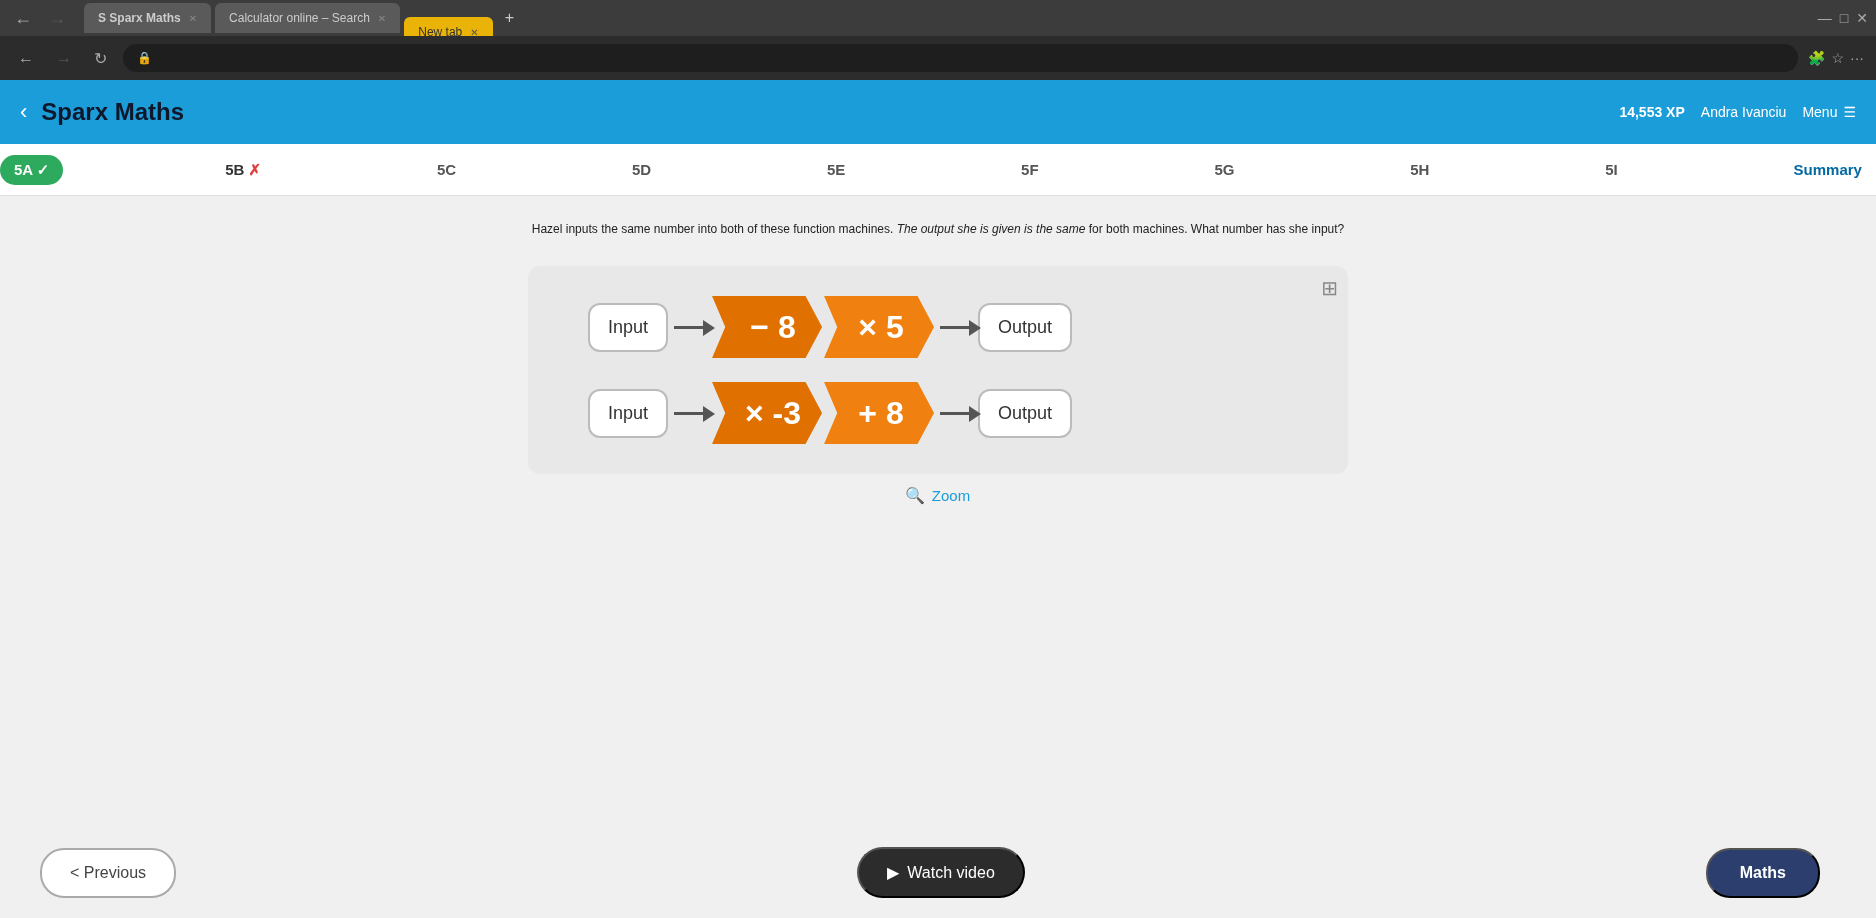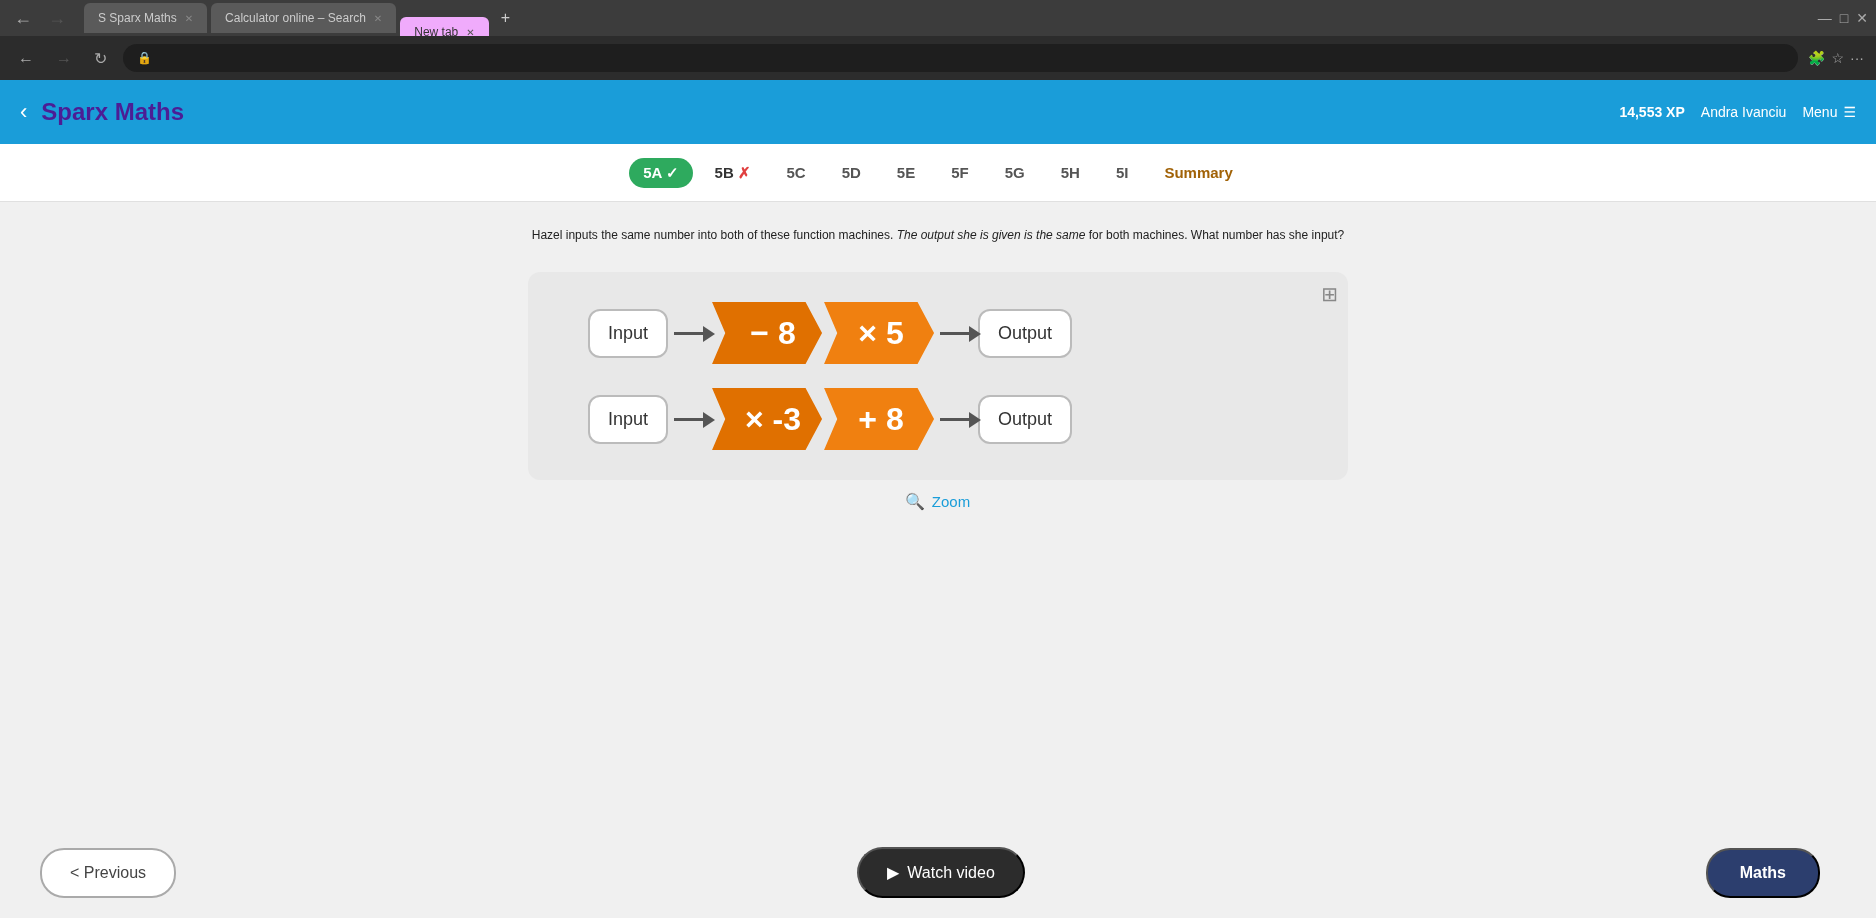--- a/index.html
+++ b/index.html
@@ -25,21 +25,21 @@
       border-radius: 6px 6px 0 0;
       padding: 6px 14px;
       font-size: 12px;
       color: #ccc;
       display: flex;
       align-items: center;
       gap: 8px;
       height: 30px;
     }
     .tab.active {
-      background: #f0abfc;
+      background: #eab308;
       color: #333;
       margin-top: 28px;
     }
     .tab-close { cursor: pointer; font-size: 10px; color: #888; }
     .tab-plus { color: #ccc; font-size: 16px; padding: 0 8px; cursor: pointer; }
     .address-bar {
       display: flex;
       align-items: center;
       background: #2c2c2c;
       height: 44px;
@@ -68,64 +68,64 @@
       position: relative;
     }
     .header-back {
       color: white;
       font-size: 22px;
       cursor: pointer;
       margin-right: 14px;
       font-weight: 300;
     }
     .header-title {
-      color: #4c1d95;
+      color: #0f172a;
       font-size: 24px;
       font-weight: bold;
     }
     .header-right {
       position: absolute;
       right: 20px;
       display: flex;
       align-items: center;
       gap: 16px;
       color: white;
       font-size: 14px;
     }
     .xp-text { font-weight: bold; }
     .user-name { font-weight: 500; }
     .menu-btn { cursor: pointer; display: flex; align-items: center; gap: 6px; }
 
     
     .task-nav {
       background: white;
-      height: 58px;
-      display: flex;
-      align-items: center;
-      justify-content: center;
+      height: 52px;
+      display: flex;
+      align-items: center;
+      justify-content: space-between;
       gap: 8px;
       border-bottom: 1px solid #e0e0e0;
     }
     .task-item {
       padding: 6px 14px;
       border-radius: 20px;
       font-size: 15px;
       font-weight: 600;
       cursor: pointer;
       color: #555;
     }
     .task-item.completed {
       background: #2eaa5e;
       color: white;
     }
     .task-item.failed {
       color: #333;
     }
     .task-item.failed .x-mark { color: #e04040; }
-    .task-item.summary { color: #a16207; }
+    .task-item.summary { color: #0369a1; }
 
     
     .content {
       flex: 1;
       display: flex;
       flex-direction: column;
       align-items: center;
       padding: 24px 40px 0;
       background: #f0f0f0;
       position: relative;
@@ -282,21 +282,21 @@
 <body>
 
 <div class="browser-chrome">
   <div class="tab-bar">
 
     <div style="display:flex;gap:4px;align-items:center;margin-right:8px;">
       <span style="color:#aaa;font-size:18px;cursor:pointer;padding:2px 6px;">←</span>
       <span style="color:#555;font-size:18px;cursor:pointer;padding:2px 6px;">→</span>
     </div>
     <div class="tab">
-      <span style="font-size:12px;">S Sparx Maths</span>
+      <span style="font-size:12px;font-weight:bold;">S Sparx Maths</span>
       <span class="tab-close">✕</span>
     </div>
     <div class="tab">
       <span style="font-size:12px;">Calculator online – Search</span>
       <span class="tab-close">✕</span>
     </div>
     <div class="tab active">
       <span style="font-size:12px;">New tab</span>
       <span class="tab-close" style="color:#555;">✕</span>
     </div>

